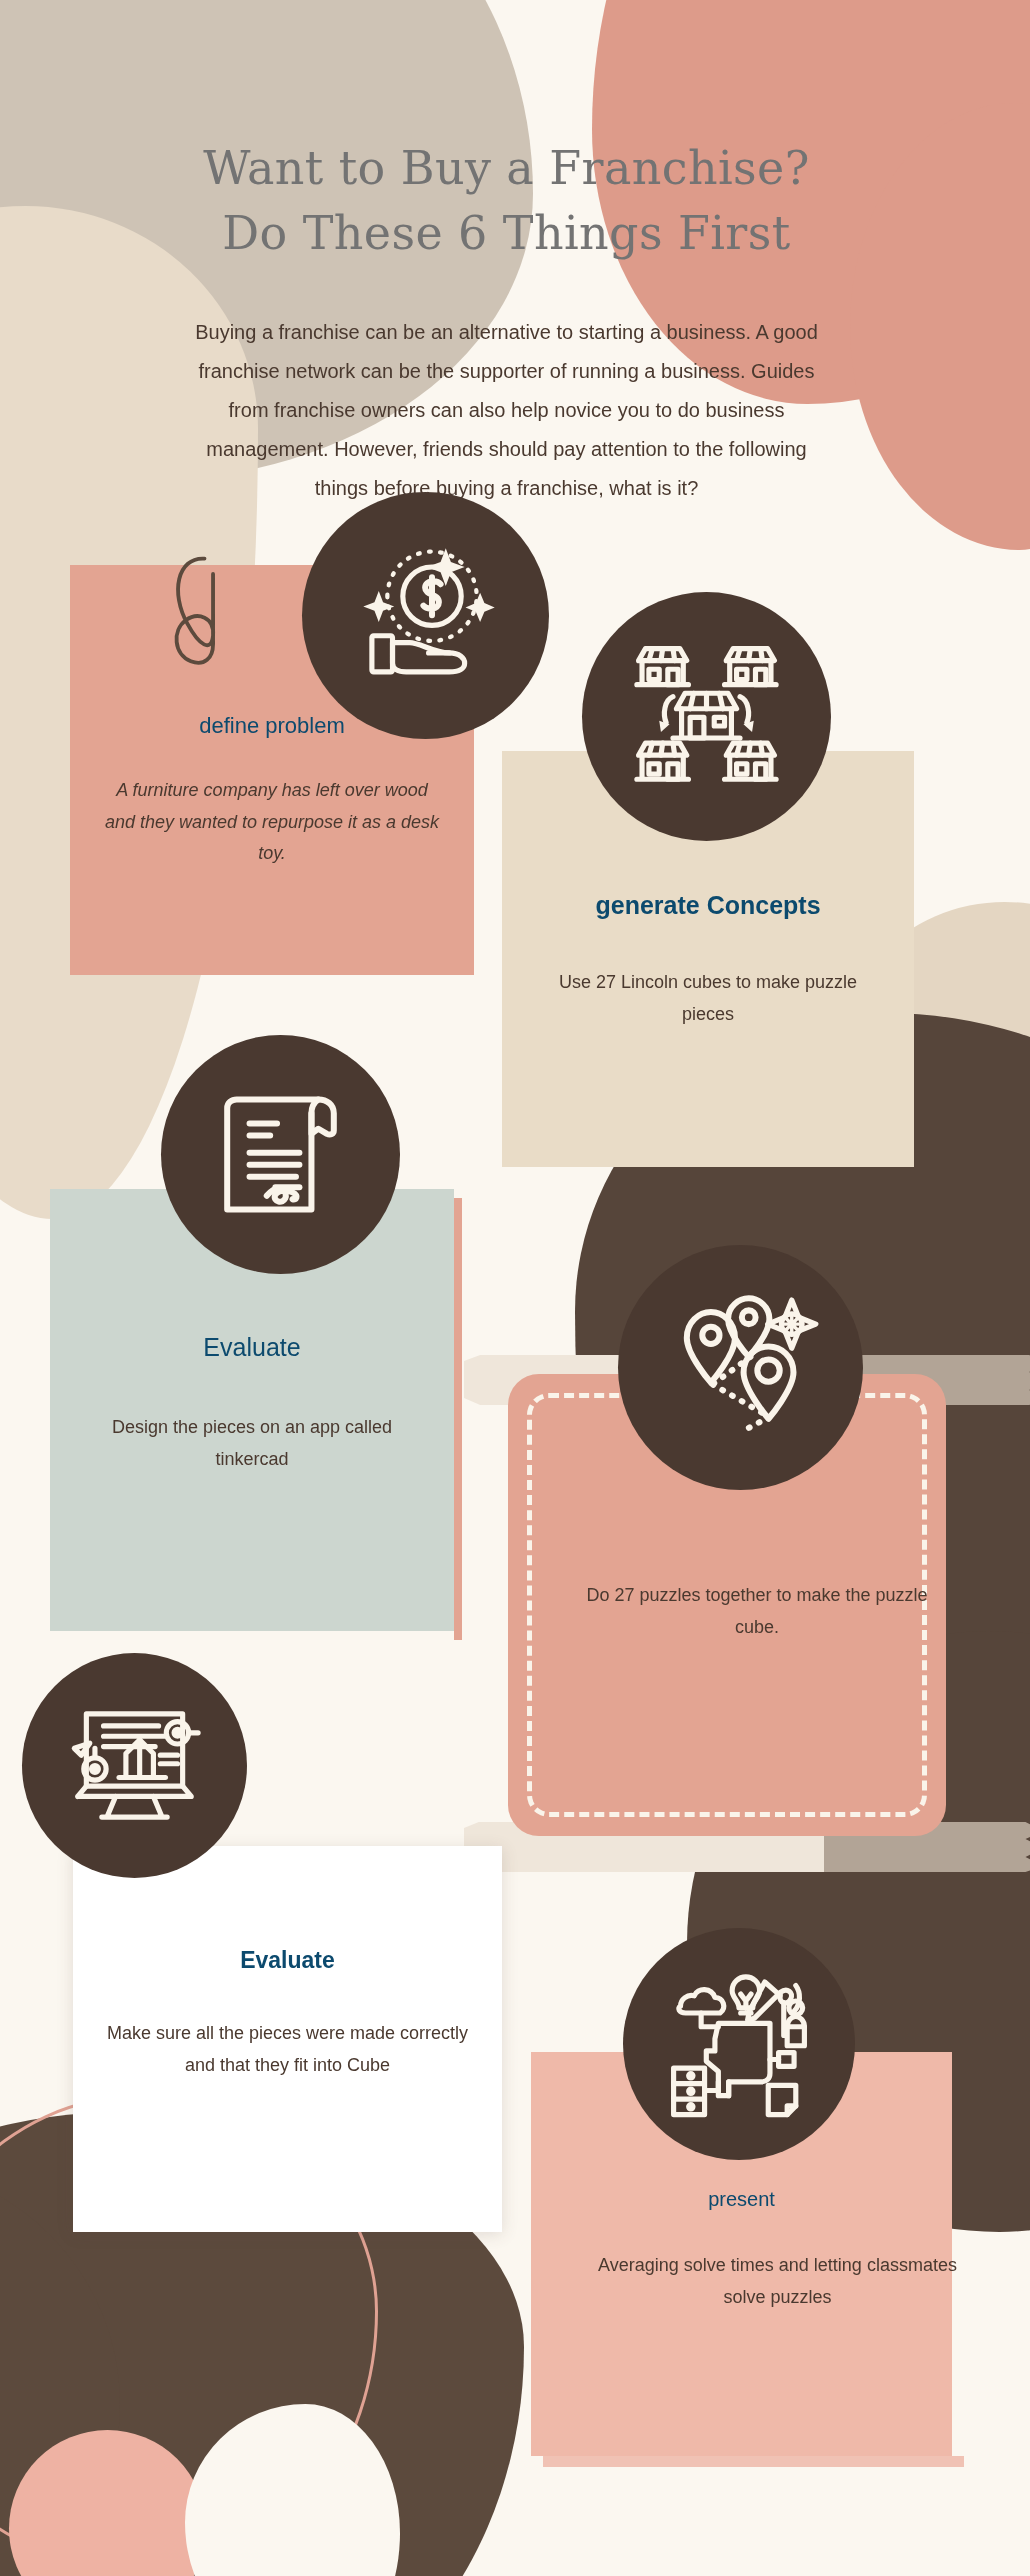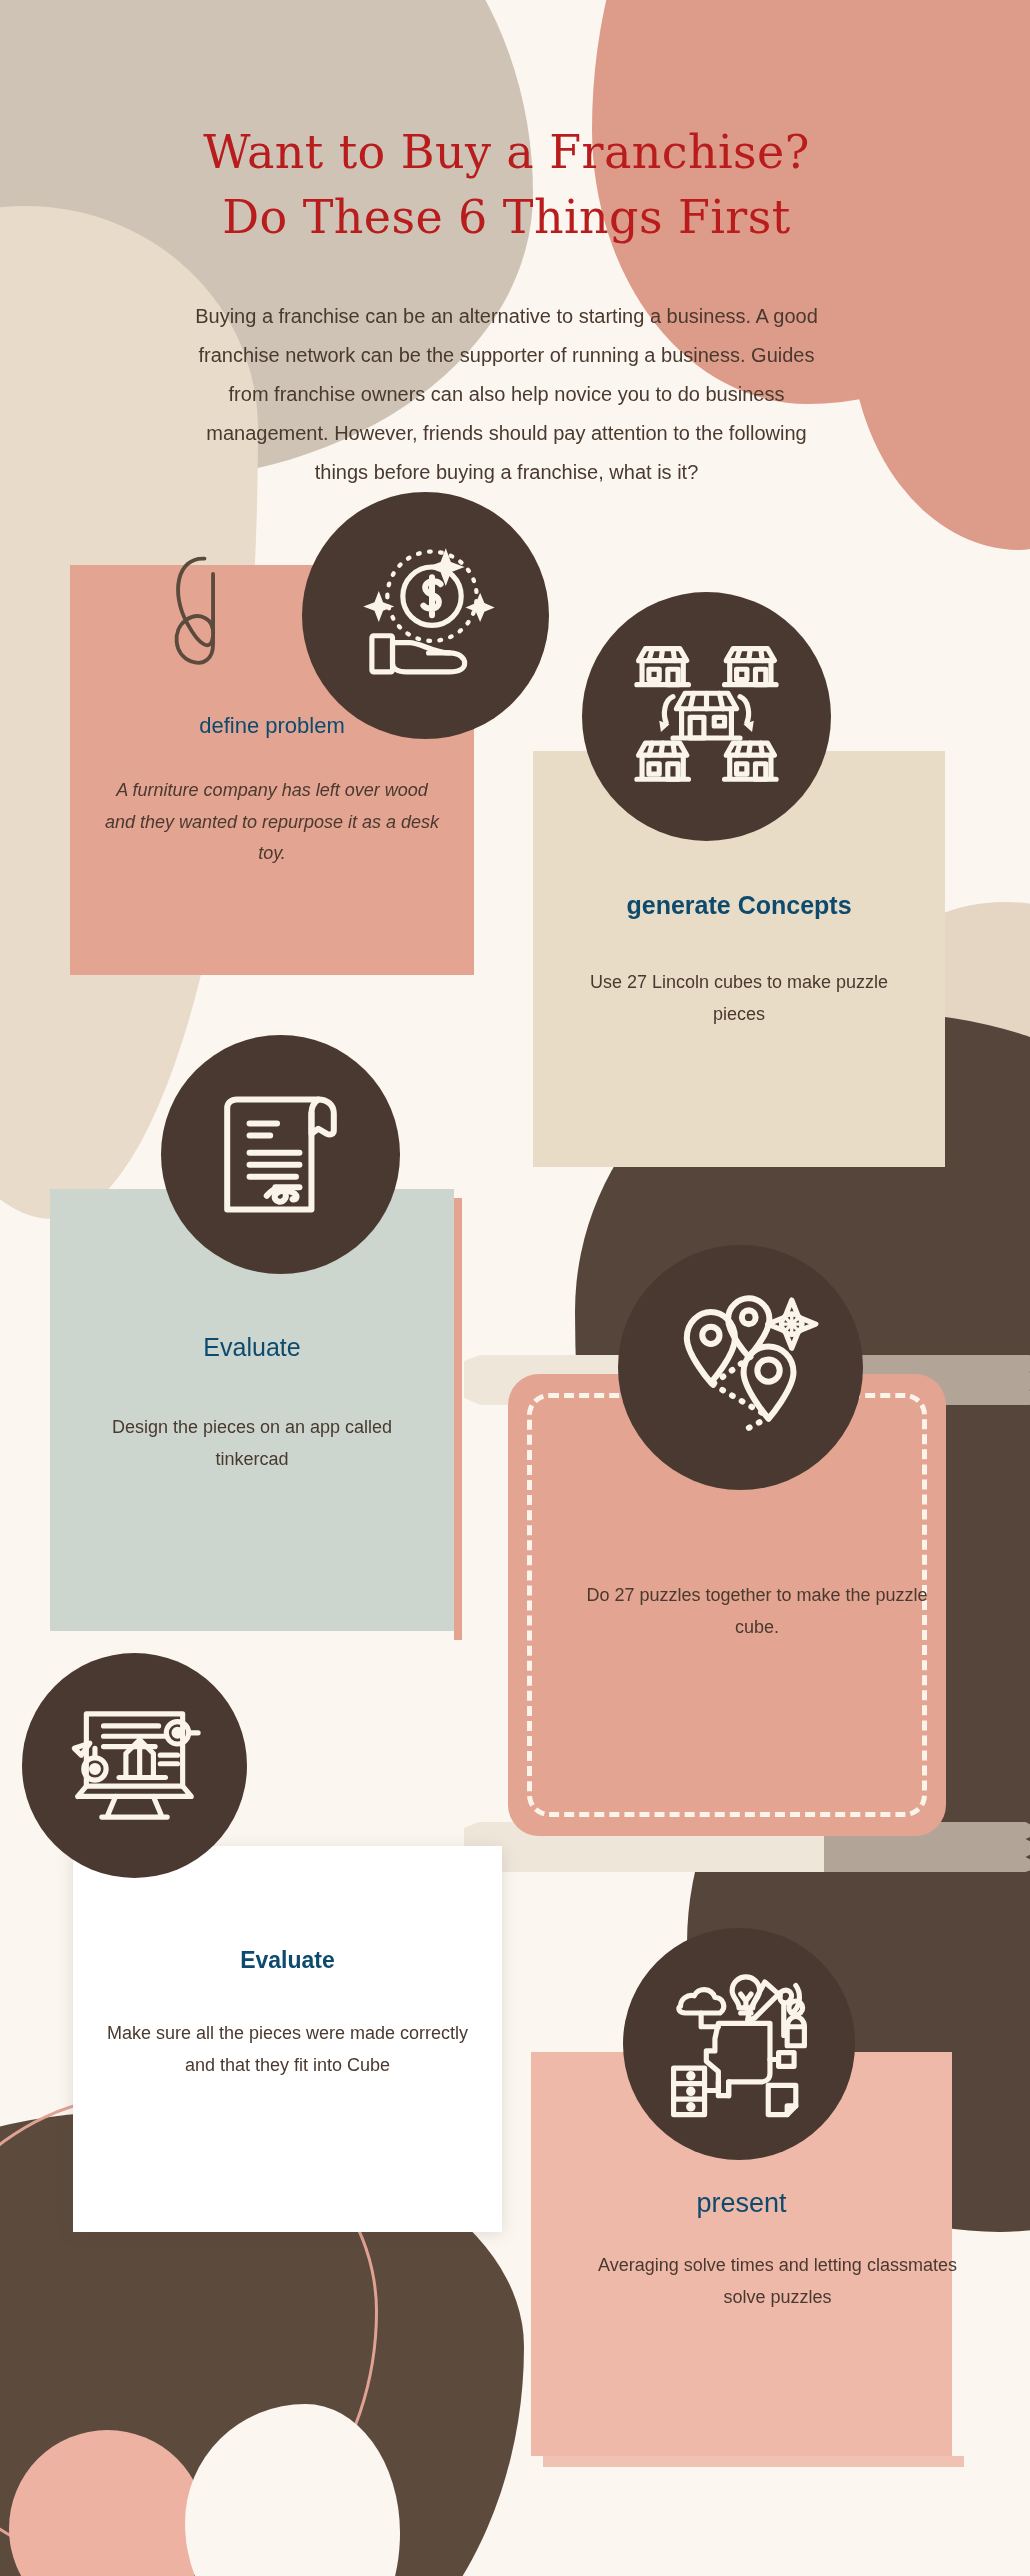--- a/index.html
+++ b/index.html
@@ -136,22 +136,23 @@
     left: 120px; top: 120px;
     width: 773px;
     text-align: center;
     z-index: 5;
   }
   .title {
     font-family: "DejaVu Serif", serif;
     font-size: 46px;
     font-weight: 400;
     line-height: 1.42;
-    color: #b91c1c;
+    color: #737373;
     letter-spacing: 0.4px;
+    margin-top: 16px;
   }
   .intro {
     margin-top: 46px;
     font-size: 20px;
     line-height: 1.95;
     color: #4a392f;
     padding: 0 69px;
   }
 
   
@@ -172,21 +173,21 @@
     line-height: 1.75;
     padding: 0 29px;
   }
 
   
   #card1 { left: 70px; top: 565px; width: 404px; height: 410px; background: #e3a492; }
   #card1 .card-title { top: 148px; font-size: 22px; font-weight: 400; }
   #card1 .card-desc  { top: 210px; font-style: italic; }
 
   
-  #card2 { left: 502px; top: 751px; width: 412px; height: 416px; background: #e9dcc7; margin-left: 31px; }
+  #card2 { left: 502px; top: 751px; width: 412px; height: 416px; background: #e9dcc7; }
   #card2 .card-title { top: 140px; font-size: 25px; font-weight: 700; }
   #card2 .card-desc  { top: 216px; }
 
   
   #card3 { left: 50px; top: 1189px; width: 404px; height: 442px; background: #ccd6cf; }
   #card3::after {
     content: ""; position: absolute; right: -7.7px; top: 8.6px;
     width: 7.7px; height: 100%; background: #e3a492;
   }
   #card3 .card-title { top: 144px; font-size: 25px; font-weight: 400; }
@@ -212,21 +213,21 @@
   }
   #card5 .card-title { top: 101px; font-size: 23px; font-weight: 700; }
   #card5 .card-desc  { top: 172px; }
 
   
   #card6 { left: 531px; top: 2052px; width: 421px; height: 404px; background: #efb9a9; }
   #card6::after {
     content: ""; position: absolute; left: 12px; bottom: -11px;
     width: 100%; height: 11px; background: #f0c2b4;
   }
-  #card6 .card-title { top: 136px; font-size: 27px; font-weight: 400; text-align: center; }
+  #card6 .card-title { top: 136px; font-size: 20px; font-weight: 400; text-align: center; }
   #card6 .card-desc  { top: 198px; margin-left: 36px; }
 
   
   .badge {
     position: absolute;
     border-radius: 50%;
     background: #4a3930;
     display: flex;
     align-items: center;
     justify-content: center;

